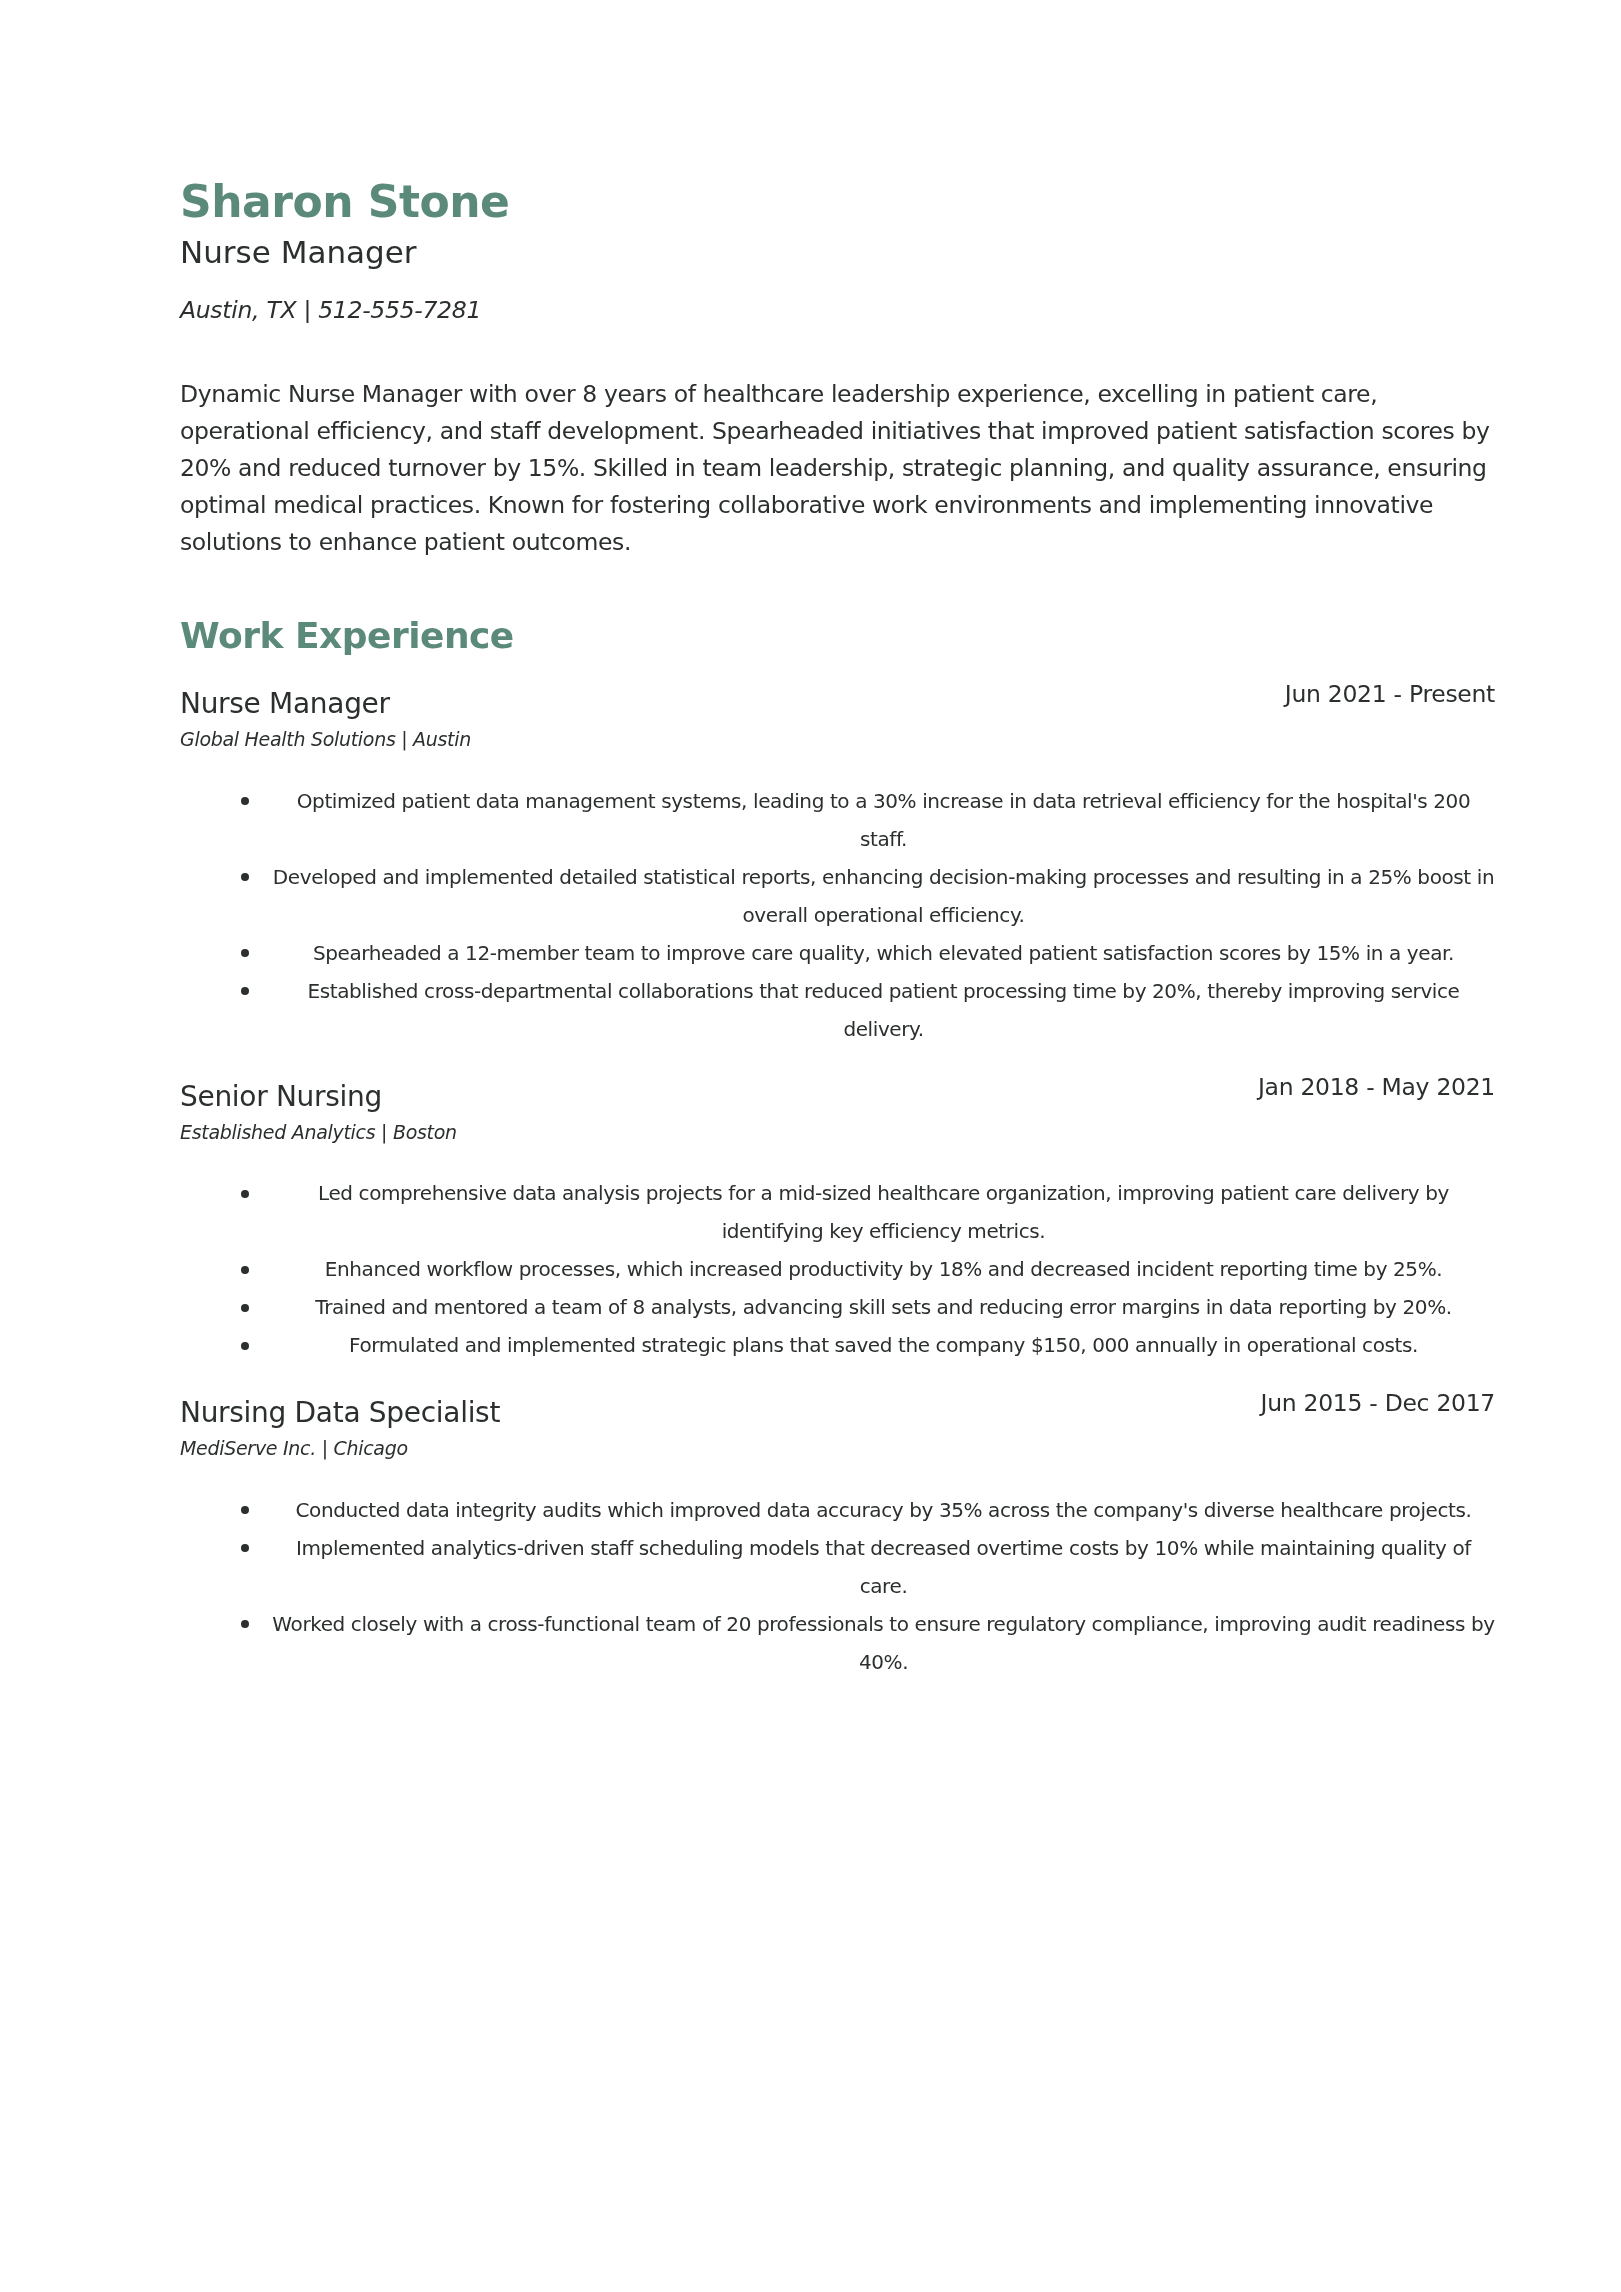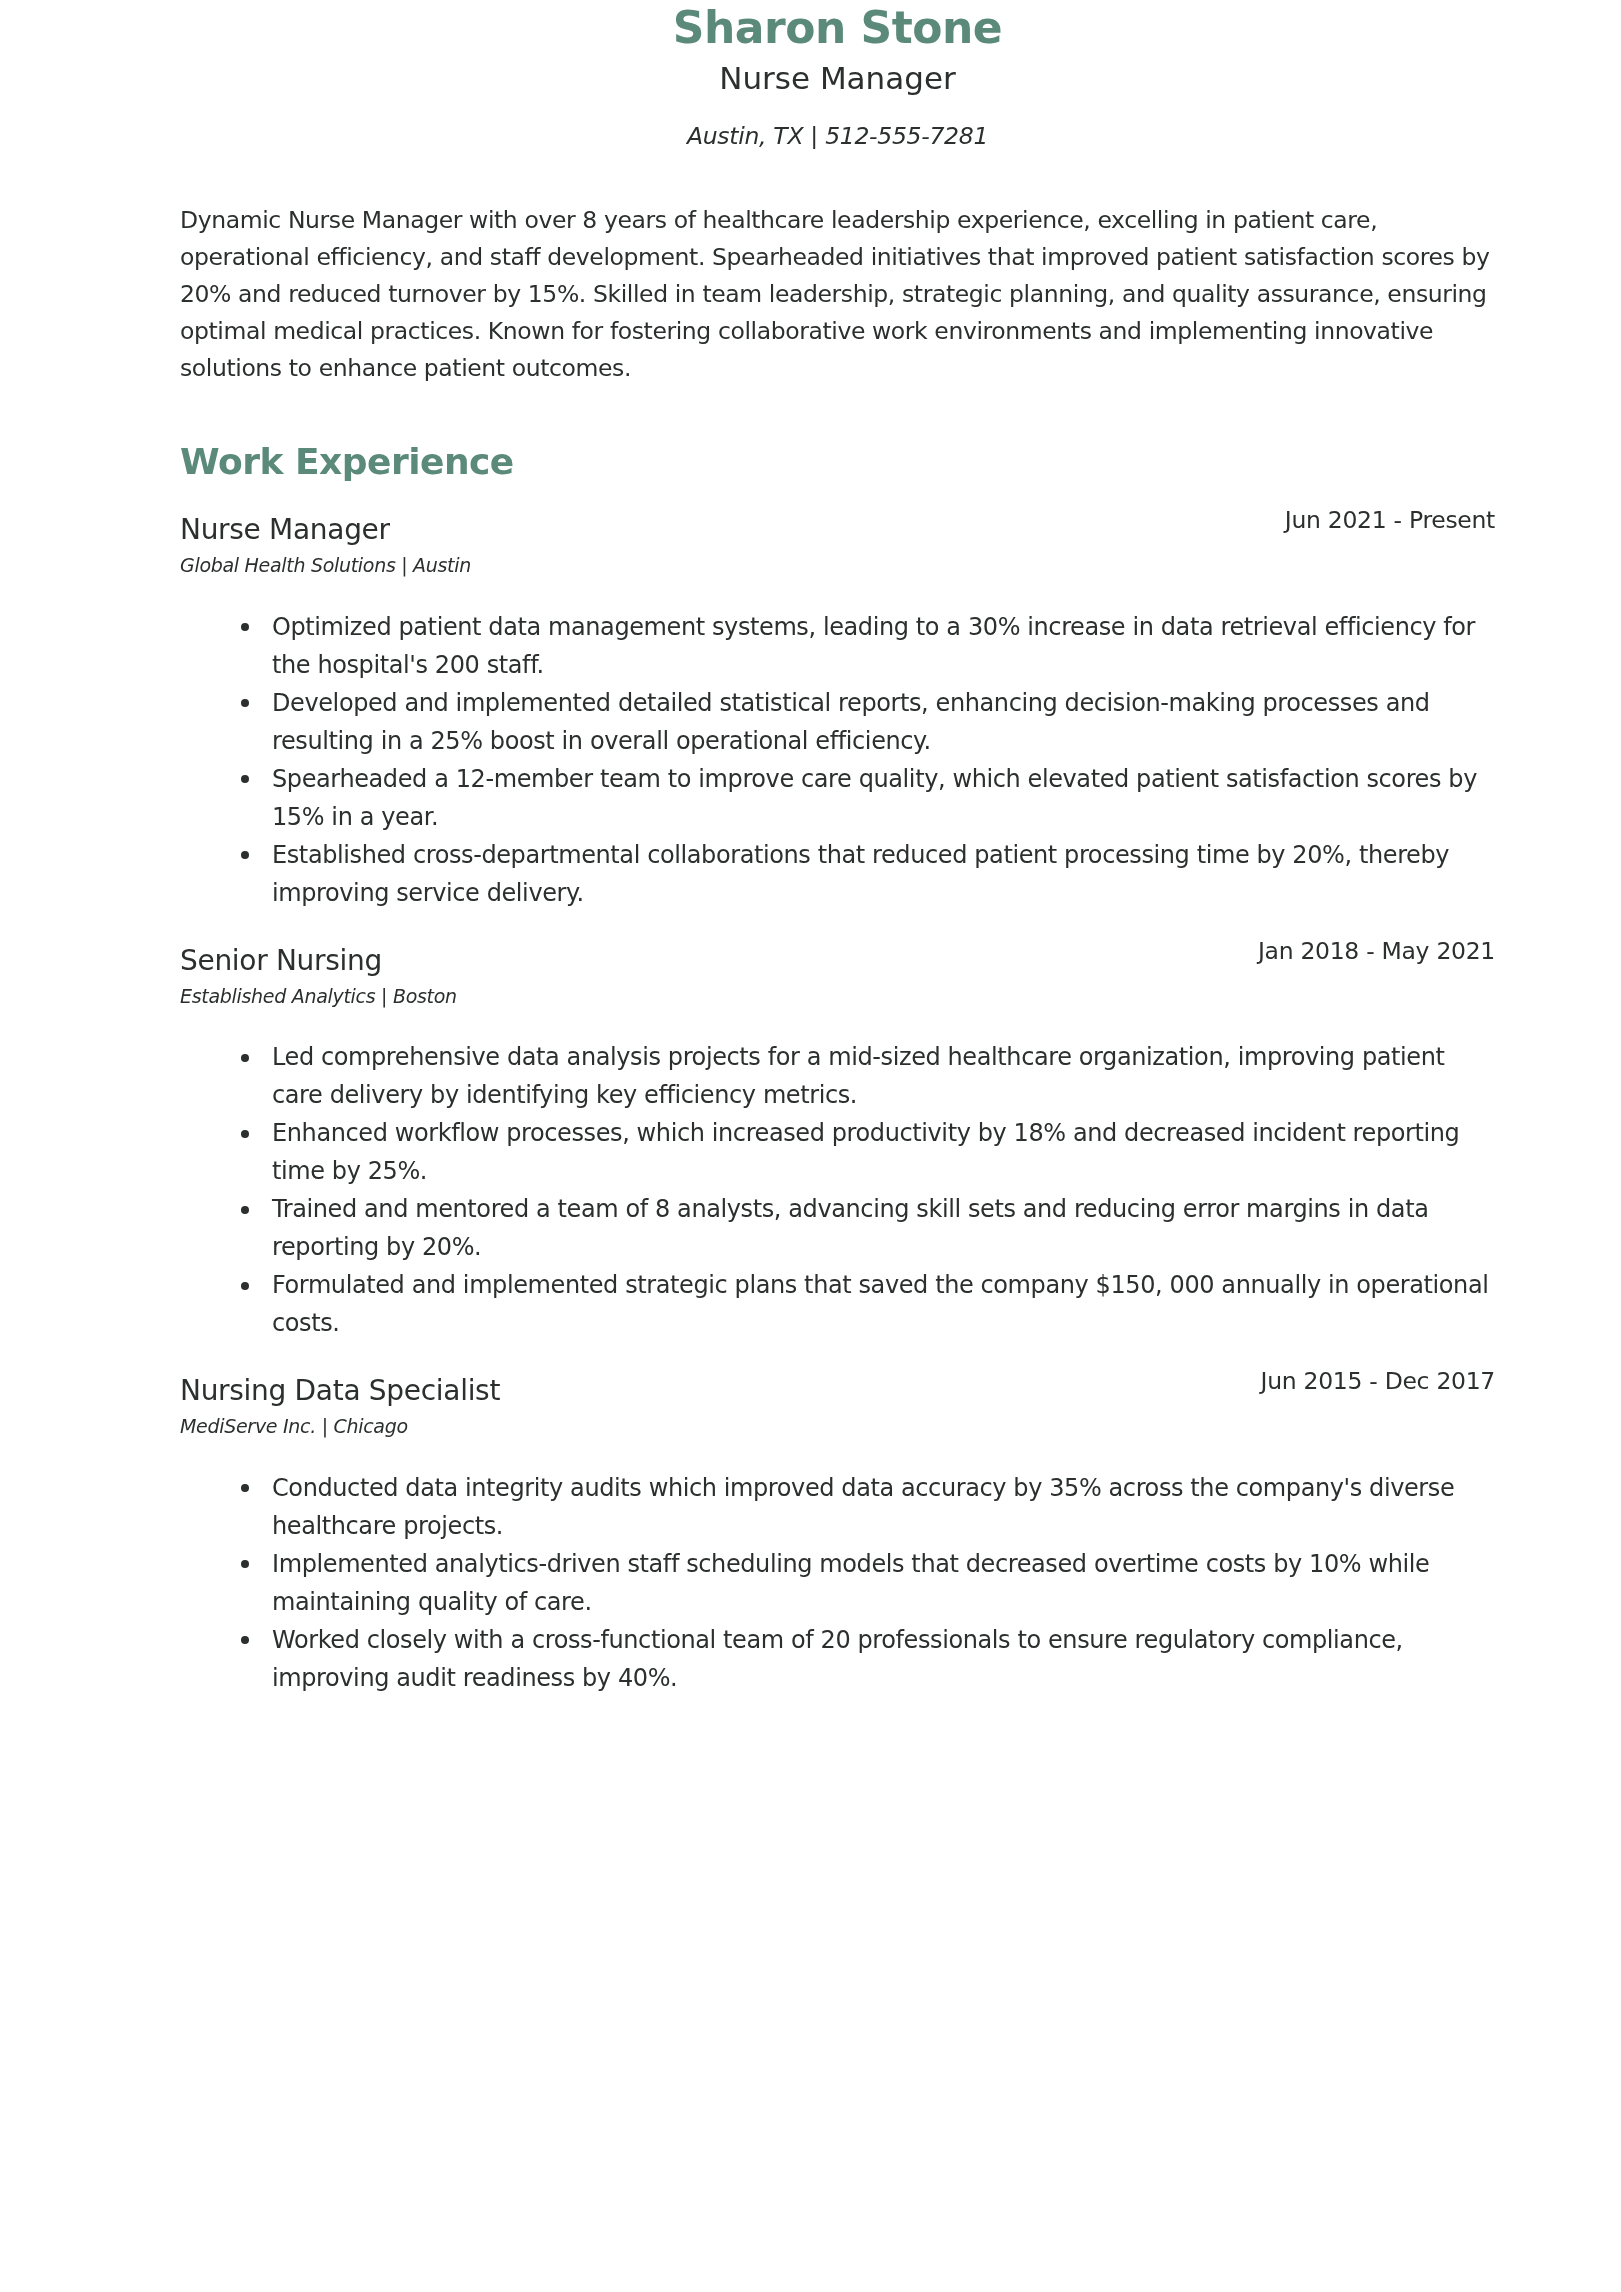--- a/index.html
+++ b/index.html
@@ -1,31 +1,31 @@
 <!DOCTYPE html>
 <html><head>
 <meta charset="utf-8">
 <style>
   html, body { margin: 0; padding: 0; background: #ffffff; }
   body { width: 1621px; height: 2293px; position: relative; font-family: "DejaVu Sans", sans-serif; color: #2b2f2e; }
   .page { position: absolute; left: 180px; top: 0; width: 1315px; }
-  .header { text-align: center; }
+  .header { padding-top: 174px; }
   .name { font-size: 44px; font-weight: bold; color: #5b8a7b; letter-spacing: -0.5px; line-height: 55px; }
   .title { font-size: 31px; color: #2b2f2e; line-height: 43px; margin-top: 2px; }
   .contact { font-size: 23.5px; font-style: italic; line-height: 37px; margin-top: 17.6px; letter-spacing: -0.3px; }
   .summary { font-size: 23.5px; line-height: 37px; margin-top: 47px; letter-spacing: -0.4px; }
   .section-title { font-size: 36px; font-weight: bold; color: #5b8a7b; margin-top: 51px; line-height: 47px; letter-spacing: -0.5px; }
   .job { margin-top: 25.5px; position: relative; }
   .job + .job { margin-top: 29px; }
   .job-head { display: flex; justify-content: space-between; align-items: flex-start; }
   .job-title { font-size: 28px; line-height: 39px; letter-spacing: -0.3px; }
   .job-date { font-size: 23.5px; line-height: 33px; letter-spacing: -0.3px; margin-top: -5.9px; text-align: center; }
   .job-company { font-size: 19px; font-style: italic; line-height: 33px; letter-spacing: -0.3px; }
   ul.bullets { list-style: none; margin: 25.5px 0 0 0; padding: 0 0 0 92px; }
-  ul.bullets li { position: relative; font-size: 24px; line-height: 38px; letter-spacing: -0.4px; }
+  ul.bullets li { position: relative; font-size: 20px; line-height: 38px; letter-spacing: -0.4px; text-align: center; }
   ul.bullets li::before { content: ""; position: absolute; left: -31px; top: 15.7px; width: 7.8px; height: 7.8px; border-radius: 50%; background: #2b2f2e; }
 </style>
 </head>
 <body>
 
 <div class="page">
   <div class="header">
     <div class="name">Sharon Stone</div>
     <div class="title">Nurse Manager</div>
     <div class="contact">

